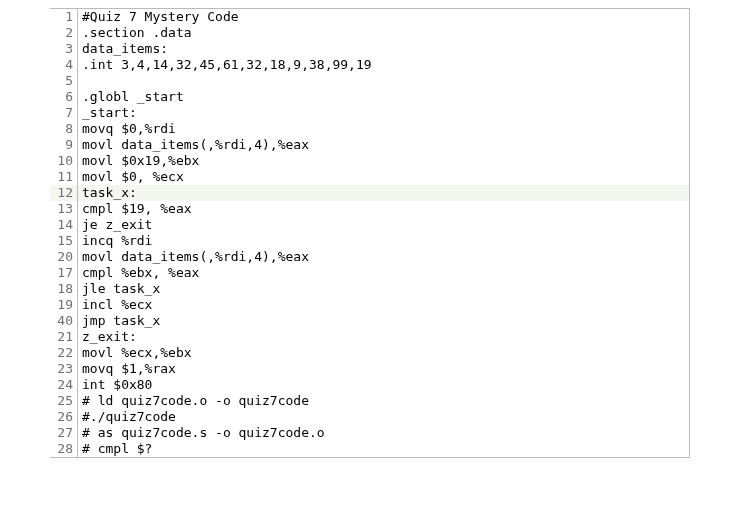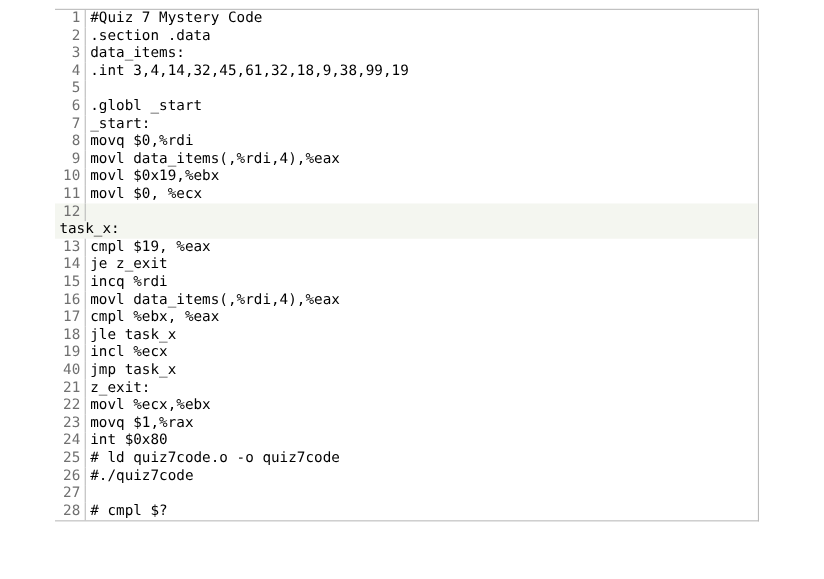--- a/index.html
+++ b/index.html
@@ -18,21 +18,20 @@
       border-left: none;
       background: #fff;
       width: 640px;
     }
     .line {
       display: flex;
       white-space: pre;
     }
     .line.hl {
       background: #f4f6f0;
-      flex-direction: column;
     }
     .gutter {
       width: 28px;
       text-align: right;
       color: #707070;
       padding-right: 4px;
       border-right: 1px solid #bbb;
       user-select: none;
       flex-shrink: 0;
     }
@@ -53,26 +52,26 @@
     <div class="line"><div class="gutter">6</div><div class="code">.globl _start</div></div>
     <div class="line"><div class="gutter">7</div><div class="code">_start:</div></div>
     <div class="line"><div class="gutter">8</div><div class="code">movq $0,%rdi</div></div>
     <div class="line"><div class="gutter">9</div><div class="code">movl data_items(,%rdi,4),%eax</div></div>
     <div class="line"><div class="gutter">10</div><div class="code">movl $0x19,%ebx</div></div>
     <div class="line"><div class="gutter">11</div><div class="code">movl $0, %ecx</div></div>
     <div class="line hl"><div class="gutter">12</div><div class="code">task_x:</div></div>
     <div class="line"><div class="gutter">13</div><div class="code">cmpl $19, %eax</div></div>
     <div class="line"><div class="gutter">14</div><div class="code">je z_exit</div></div>
     <div class="line"><div class="gutter">15</div><div class="code">incq %rdi</div></div>
-    <div class="line"><div class="gutter">16</div><div class="code">movl data_items(,%rdi,4),%eax</div></div>
+    <div class="line"><div class="gutter">20</div><div class="code">movl data_items(,%rdi,4),%eax</div></div>
     <div class="line"><div class="gutter">17</div><div class="code">cmpl %ebx, %eax</div></div>
     <div class="line"><div class="gutter">18</div><div class="code">jle task_x</div></div>
     <div class="line"><div class="gutter">19</div><div class="code">incl %ecx</div></div>
     <div class="line"><div class="gutter">40</div><div class="code">jmp task_x</div></div>
     <div class="line"><div class="gutter">21</div><div class="code">z_exit:</div></div>
     <div class="line"><div class="gutter">22</div><div class="code">movl %ecx,%ebx</div></div>
     <div class="line"><div class="gutter">23</div><div class="code">movq $1,%rax</div></div>
     <div class="line"><div class="gutter">24</div><div class="code">int $0x80</div></div>
     <div class="line"><div class="gutter">25</div><div class="code"># ld quiz7code.o -o quiz7code</div></div>
     <div class="line"><div class="gutter">26</div><div class="code">#./quiz7code</div></div>
-    <div class="line"><div class="gutter">27</div></div>
+    <div class="line"><div class="gutter">27</div><div class="code"># as quiz7code.s -o quiz7code.o</div></div>
     <div class="line"><div class="gutter">28</div><div class="code"># cmpl $?</div></div>
   </div>
 
 </body></html>

